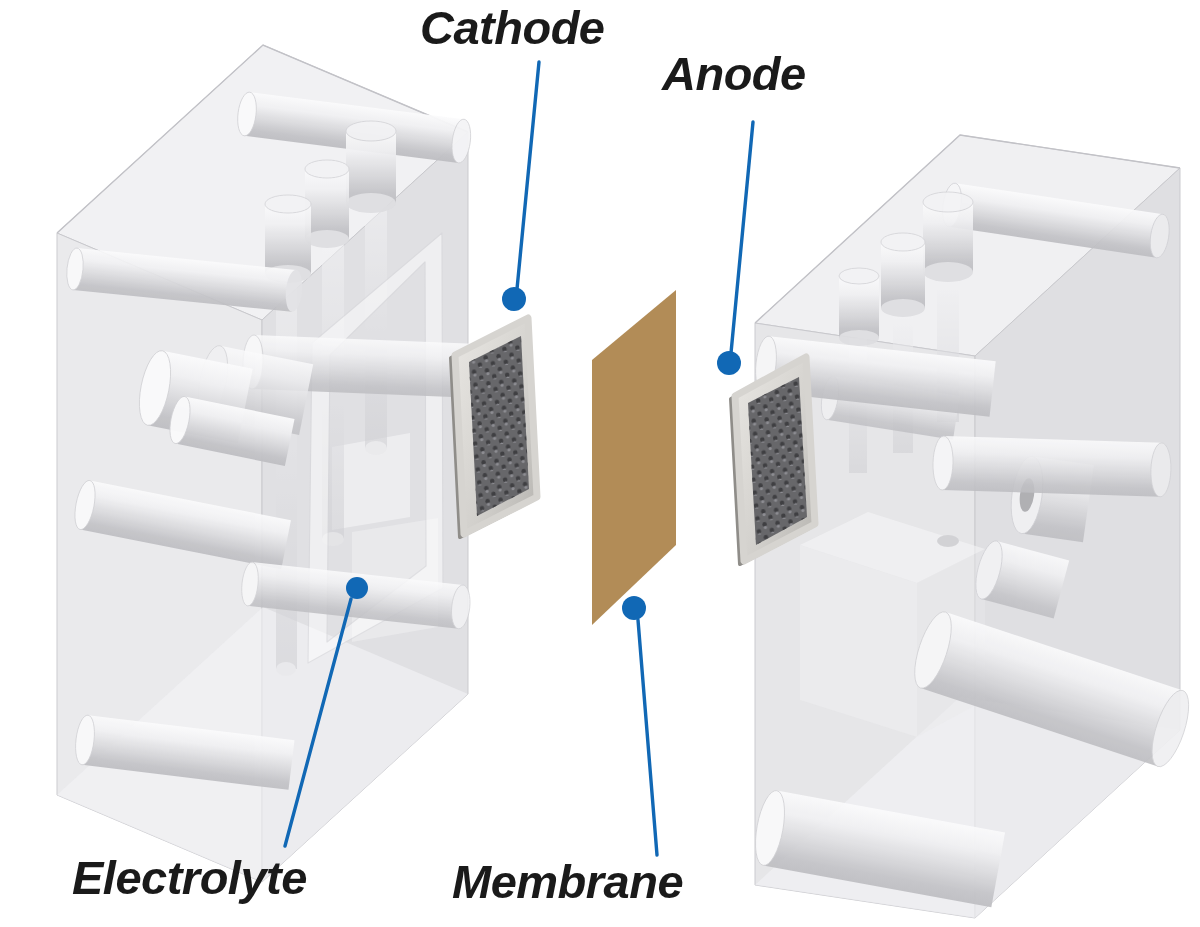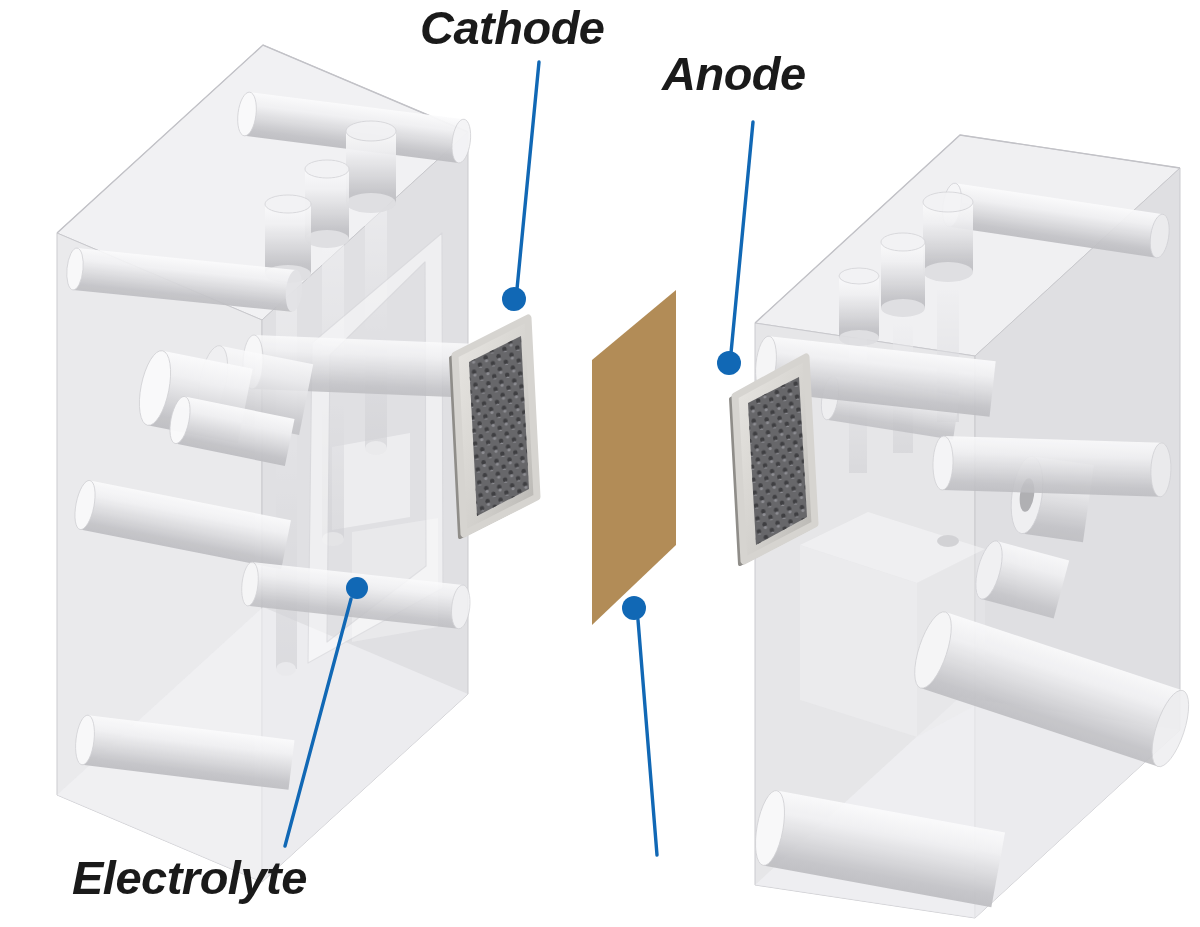--- a/index.html
+++ b/index.html
@@ -237,14 +237,15 @@
     <circle cx="357" cy="588" r="11" fill="#1168B5"></circle>
 
     <line class="callout-line" x1="638" y1="620" x2="657" y2="855" stroke="#1168B5"></line>
     <circle cx="634" cy="608" r="12" fill="#1168B5"></circle>
   </g>
 </svg>
 
 <div class="label" style="left:420px;top:2px;">Cathode</div>
 <div class="label" style="left:662px;top:48px;">Anode</div>
 <div class="label" style="left:72px;top:844px;margin-top:8px;">Electrolyte</div>
+<div class="label" style="left:452px;top:856px;">Membrane</div>
 
 </div>
 
 </body></html>

